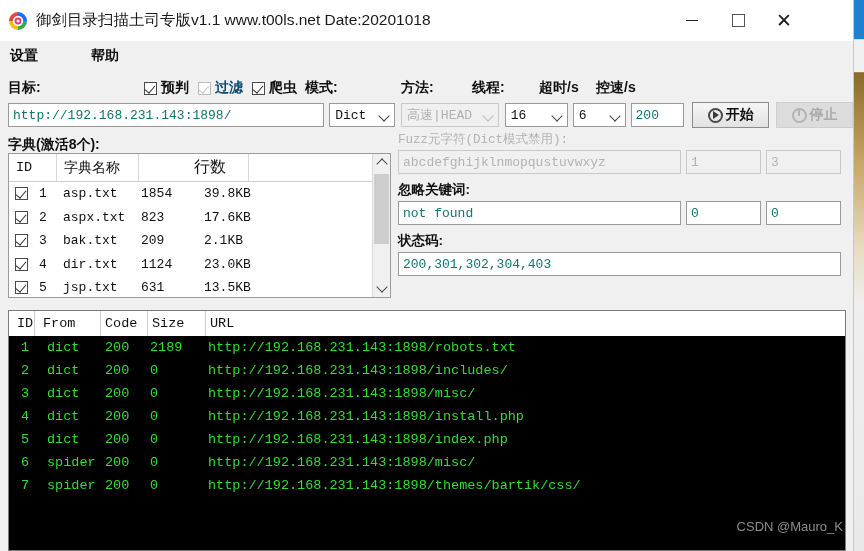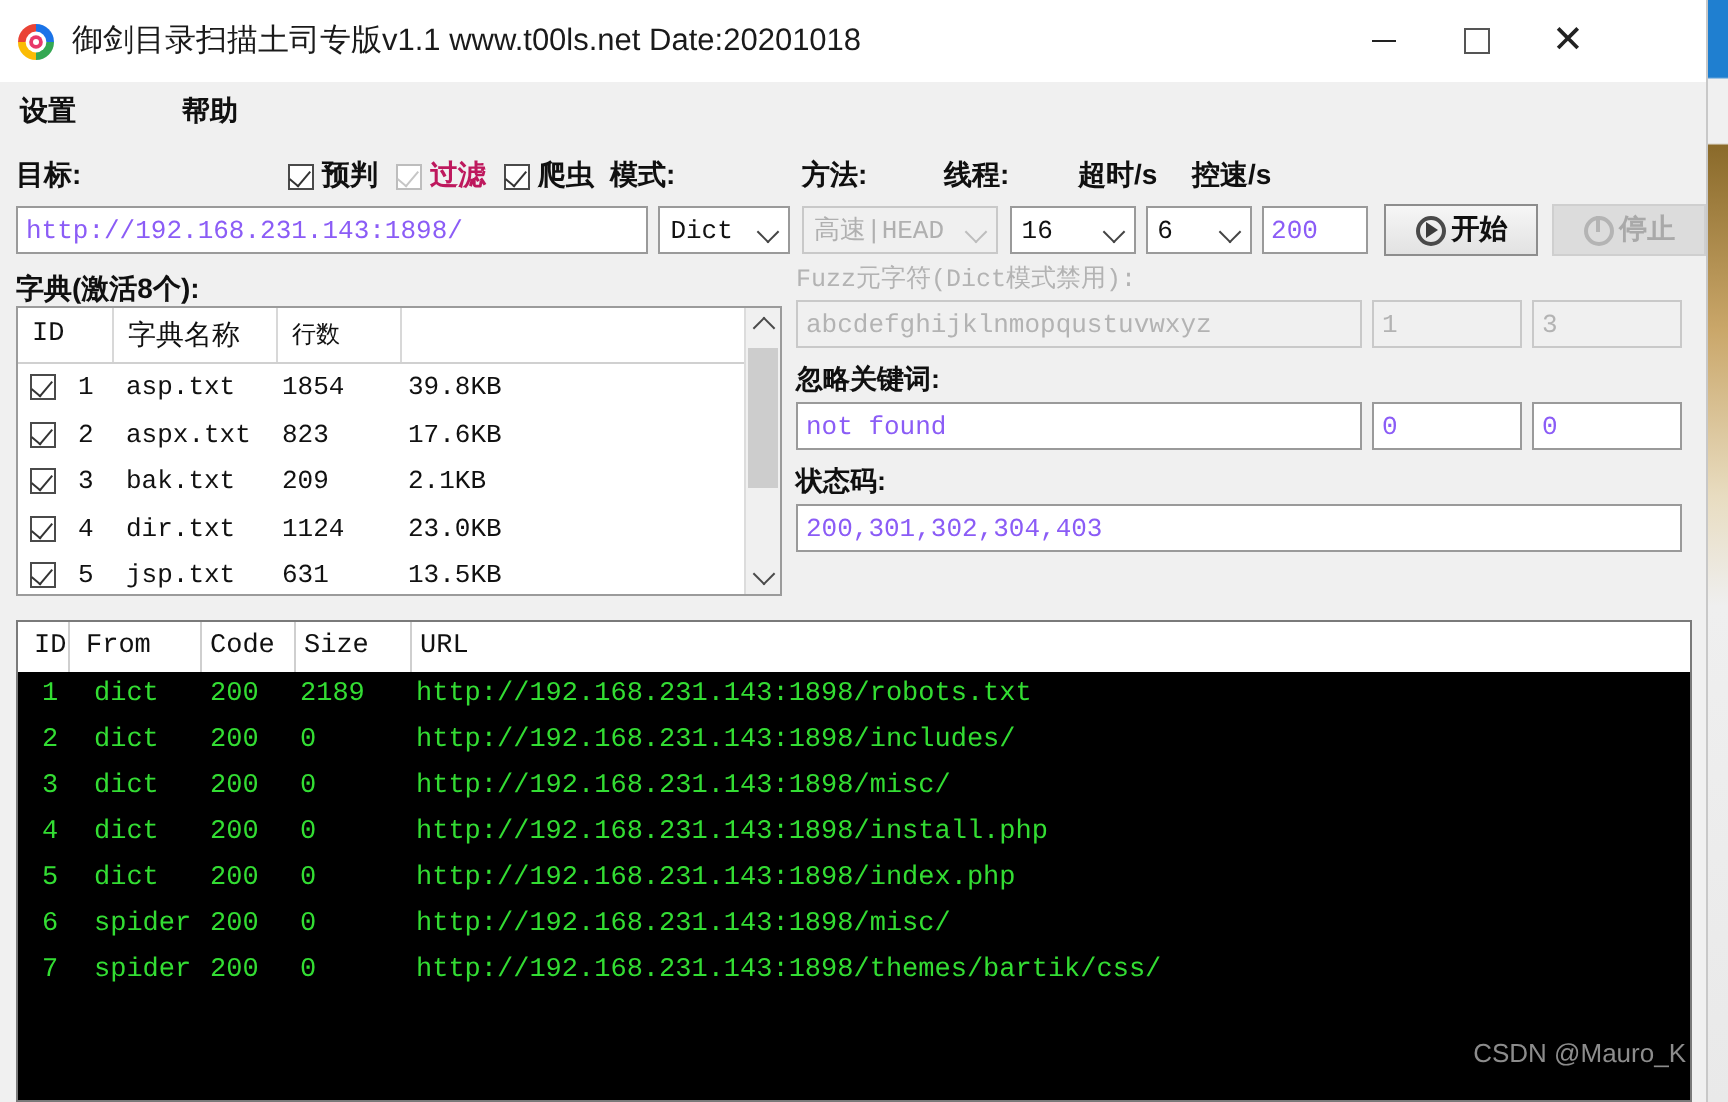--- a/index.html
+++ b/index.html
@@ -35,32 +35,32 @@
   #btn-max .glyph{display:block;width:11px;height:11px;border:1.4px solid #555;}
   #btn-close .glyph{font-size:19px;line-height:19px;font-weight:300;color:#222;}
 
   
   #menubar{height:30px;background:#f0f0f0;display:flex;align-items:center;padding-left:10px;gap:25px;}
   .menu-item{font-size:14px;color:#101010;font-weight:bold;margin-right:28px;}
 
   
   #optrow{height:26px;display:flex;align-items:flex-end;padding-left:8px;position:relative;}
   .lbl{font-size:14px;color:#101010;font-weight:bold;}
-  .lbl-dis{color:#be185d;}
+  .lbl-dis{color:#0c4a6e;}
   .cbwrap{display:flex;align-items:center;}
   .cbox{width:13px;height:13px;border:1.3px solid #4a4a4a;background:#fff;position:relative;margin-right:4px;box-sizing:border-box;}
   .cbox.dis{border-color:#bdbdbd;}
   .cbox .tick{position:absolute;left:2px;top:0px;width:5px;height:9px;border-right:1.7px solid #333;border-bottom:1.7px solid #333;transform:rotate(40deg);}
   .cbox.dis .tick{border-color:#c6c6c6;}
 
   
   #inputrow{height:30px;display:flex;align-items:center;padding-left:8px;margin-top:3px;}
   .tbox{
     border:1px solid #9a9a9a;background:#fff;height:24px;box-sizing:border-box;
-    font-family:"Liberation Mono",monospace;font-size:13px;color:#8b5cf6;
+    font-family:"Liberation Mono",monospace;font-size:13px;color:#0f766e;
     display:flex;align-items:center;padding-left:4px;overflow:hidden;white-space:nowrap;
   }
   .tbox.dis{background:#f0f0f0;color:#b3b3b3;border-color:#c9c9c9;}
   .combo{
     border:1px solid #9a9a9a;background:#fff;height:24px;box-sizing:border-box;
     font-family:"Liberation Mono",monospace;font-size:13px;color:#111;
     display:flex;align-items:center;padding-left:5px;position:relative;white-space:nowrap;overflow:hidden;
   }
   .combo.dis{background:#f0f0f0;color:#b0b0b0;border-color:#c9c9c9;}
   .combo .caret{position:absolute;right:6px;top:8px;width:7px;height:7px;border-right:1.6px solid #444;border-bottom:1.6px solid #444;transform:rotate(45deg);}
@@ -220,21 +220,21 @@
       <span>停止</span>
     </div>
   </div>
 
   <div id="dictlabel">字典(激活8个):</div>
 
   <div id="dictbox">
     <div id="dicthead">
       <div class="hc" style="width:48px;">ID</div>
       <div class="hc" style="width:82px;font-family:'Liberation Sans',sans-serif;font-size:14px;">字典名称</div>
-      <div class="hc" style="width:62px;font-family:Liberation Serif, serif;font-size:12px;">行数</div>
+      <div class="hc" style="width:62px;font-family:Liberation Serif, serif;font-size:16px;margin-left:48px;">行数</div>
     </div>
 
     <div class="drow">
       <span class="c-chk">
           <span class="cbox">
             <span class="tick"></span>
           </span>
         </span>
       <span class="c-id">1</span>
       <span class="c-name">asp.txt</span>

